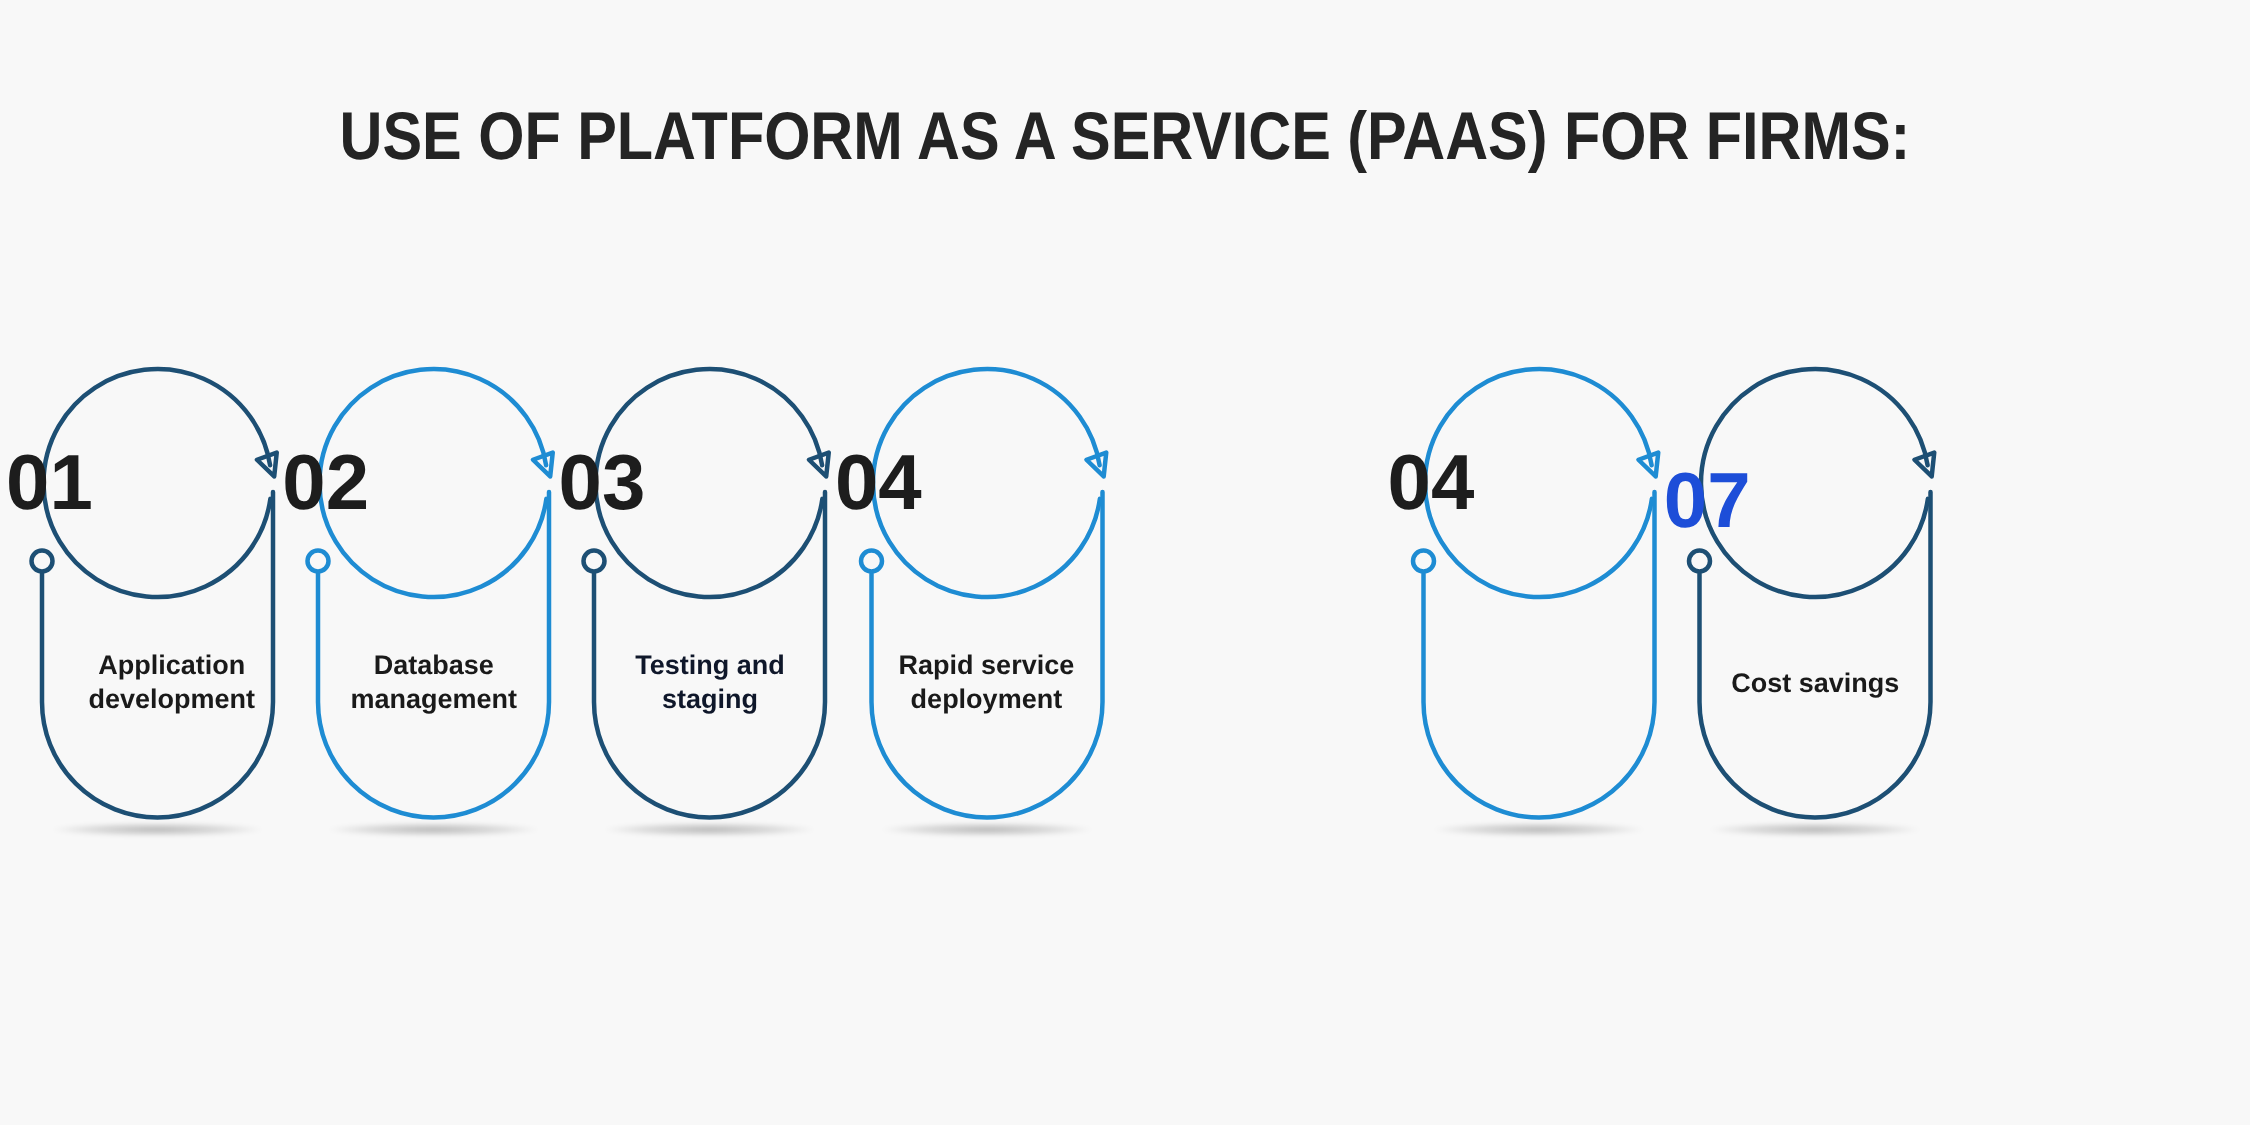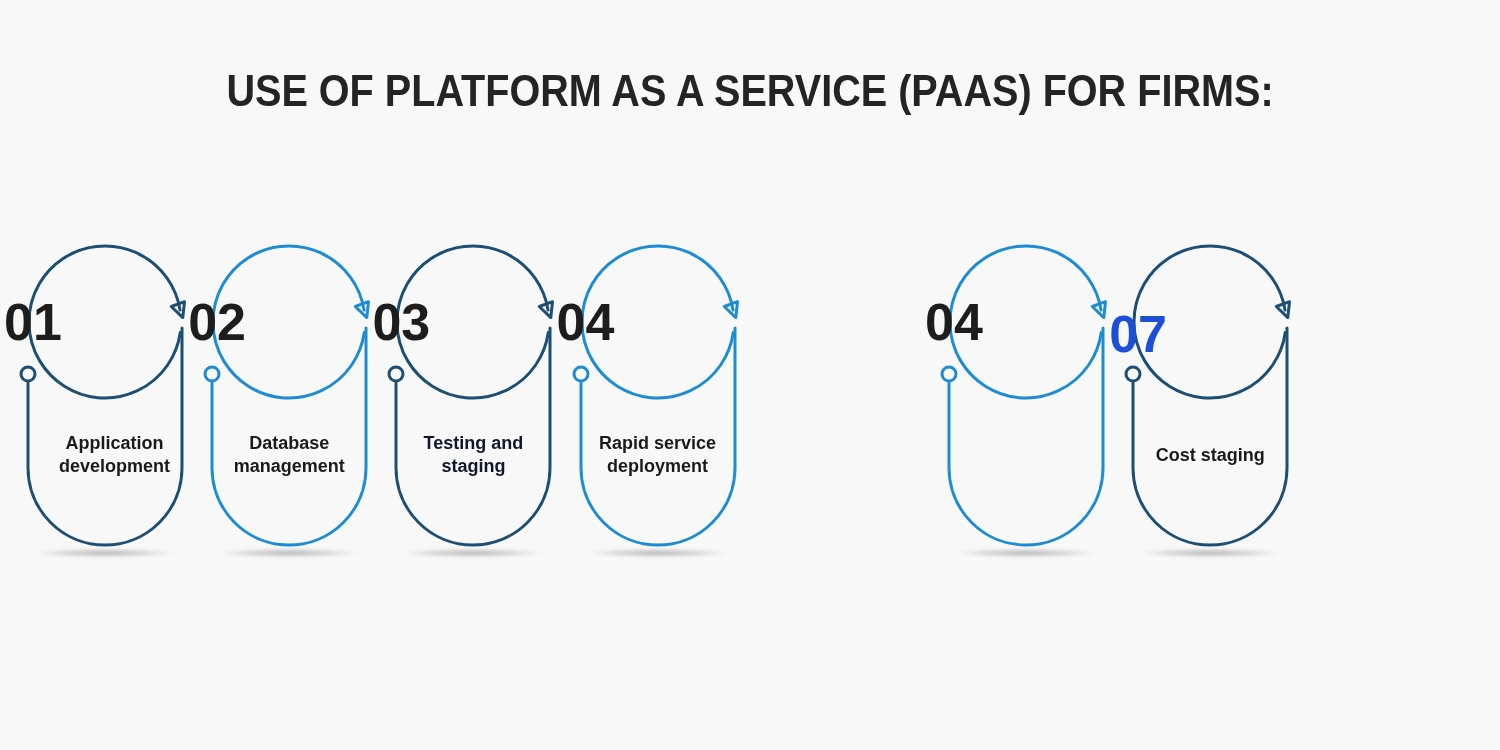--- a/index.html
+++ b/index.html
@@ -140,16 +140,16 @@
   </div>
       <div class="item" style="left: 1115.2px; color: rgb(29, 79, 116);">
     <svg class="loop" viewBox="0 0 190 340" aria-hidden="true">
       <path class="stroke" d="M 170.26 102.58 A 76 76 0 1 1 170.06 80.11"></path>
       <path class="stroke" d="M 172.8 87.6 L 161.3 76.5 L 174.5 71.7 Z"></path>
       <path class="stroke" d="M 18 152.5 L 18 238 A 77 77 0 0 0 172 238 L 172 98"></path>
       <circle class="stroke ring" cx="18" cy="144" r="7"></circle>
     </svg>
     <div class="shadow"></div>
     <div class="number" style="color: #1d4ed8; margin-top: 12px;">07</div>
-    <div class="label" style="color: rgb(26, 26, 26);">Cost staging</div>
+    <div class="label" style="color: rgb(26, 26, 26);">Cost savings</div>
   </div>
     </div>
 </div>
 
 </body></html>

